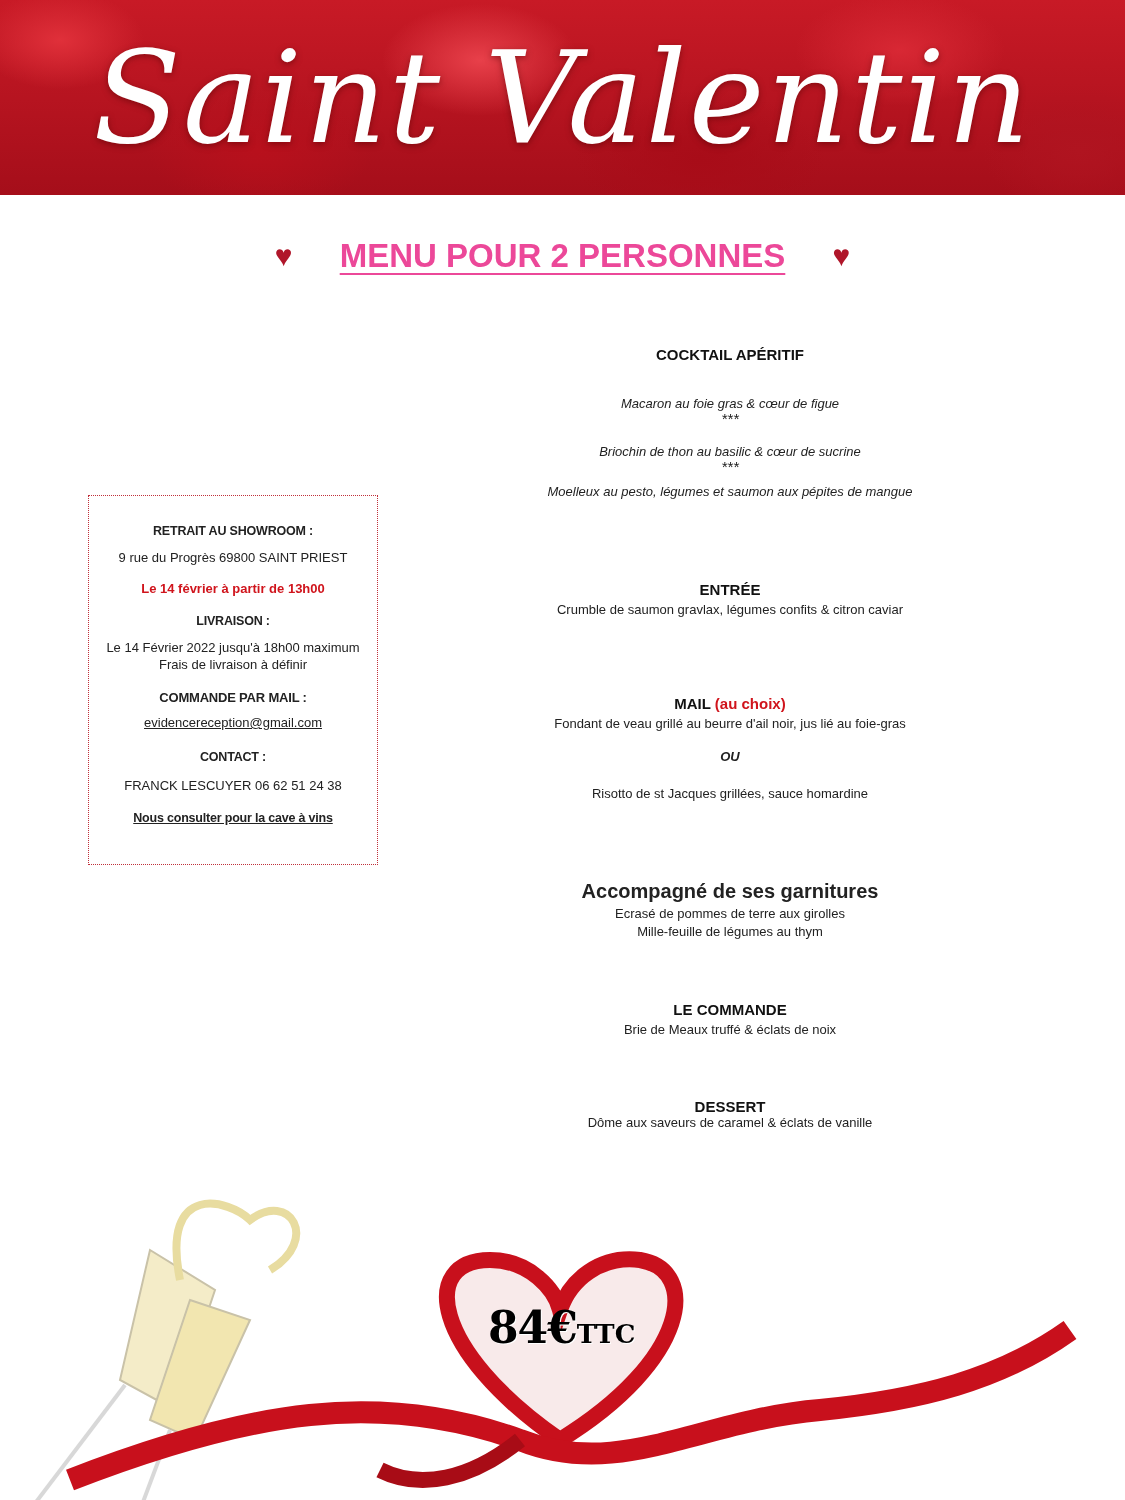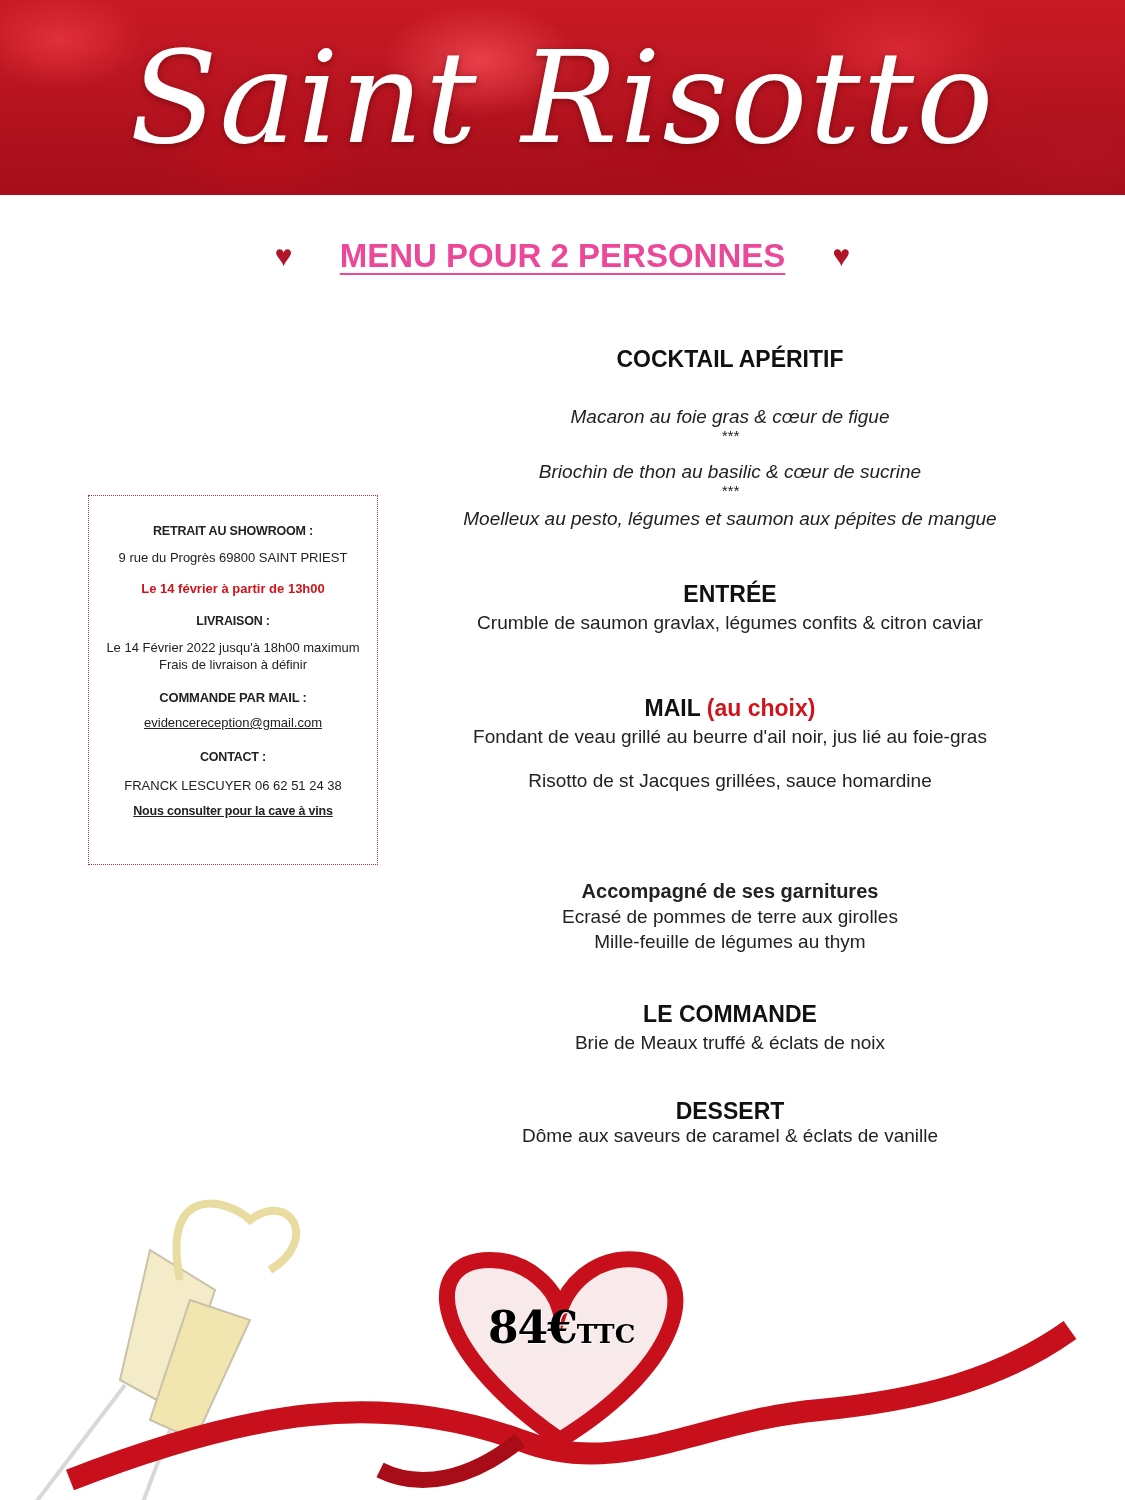--- a/index.html
+++ b/index.html
@@ -18,54 +18,54 @@
     font-family:"DejaVu Serif", serif; font-style:italic; font-size:128px; color:#fff; letter-spacing:2px;
     text-shadow:0 2px 6px rgba(80,0,0,.5); }
   .heading-row { position:absolute; top:228px; left:0; width:1125px; display:flex; justify-content:center; align-items:center; gap:34px; }
   .heart { color:#b0162a; font-size:30px; line-height:1; width:44px; height:56px; display:flex; align-items:center; justify-content:center; }
   .menu-heading { font-size:33px; font-weight:bold; color:#ec4899; text-decoration:underline; text-underline-offset:6px; text-decoration-thickness:2px; }
   .info-box { position:absolute; left:88px; top:495px; width:290px; height:370px; border:1px dotted #c0303a; box-sizing:border-box; text-align:center; font-size:13px; color:#222; }
   .info-box .lbl { font-weight:bold; font-size:12.5px; letter-spacing:-.2px; }
   .info-box .red { color:#d0141c; font-weight:bold; }
   .info-box .u { text-decoration:underline; }
   .menu { position:absolute; left:430px; width:600px; text-align:center; }
-  .sec-title { font-size:23px; font-weight:bold; color:#111; }
-  .item { font-size:19px; color:#222; }
+  .sec-title { font-size:15px; font-weight:bold; color:#111; }
+  .item { font-size:13px; color:#222; }
   .italic { font-style:italic; }
   .red-text { color:#d0141c; }
   .stars { font-size:15px; font-style:italic; line-height:16px; }
   .footer-art { position:absolute; left:0; top:1180px; width:1125px; height:320px; }
   .price { position:absolute; left:488px; top:1302px; font-family:"DejaVu Serif", serif; font-weight:bold; font-size:44px; color:#000; letter-spacing:-1px; text-shadow:1px 1px 0 #fff; }
   .price small { font-size:26px; letter-spacing:0; }
 </style>
 </head>
 <body>
 
 <div class="banner">
-  <div class="banner-title">Saint Risotto</div>
+  <div class="banner-title">Saint Valentin</div>
 </div>
 
 <div class="heading-row">
   <span class="heart">♥</span>
   <span class="menu-heading">MENU POUR 2 PERSONNES</span>
   <span class="heart">♥</span>
 </div>
 
 <div class="info-box">
   <div class="lbl" style="margin-top:28px">RETRAIT AU SHOWROOM  :</div>
   <div style="margin-top:12px">9 rue du Progrès 69800 SAINT PRIEST</div>
   <div class="red" style="margin-top:16px">Le 14 février à partir de 13h00</div>
   <div class="lbl" style="margin-top:18px">LIVRAISON :</div>
   <div style="margin-top:12px">Le 14 Février 2022 jusqu'à 18h00 maximum</div>
   <div style="margin-top:2px">Frais de livraison à définir</div>
   <div class="lbl" style="margin-top:18px; font-size:13px">COMMANDE PAR MAIL  :</div>
   <div class="u" style="margin-top:10px">evidencereception@gmail.com</div>
   <div class="lbl" style="margin-top:20px">CONTACT :</div>
   <div style="margin-top:14px">FRANCK  LESCUYER   06 62 51 24 38</div>
-  <div class="lbl u" style="margin-top:11px">Nous consulter pour la cave à vins</div>
+  <div class="lbl u" style="margin-top:18px">Nous consulter pour la cave à vins</div>
 </div>
 
 <div class="menu" style="top:346px">
   <div class="sec-title">COCKTAIL APÉRITIF</div>
   <div class="item italic" style="margin-top:33px">Macaron au foie gras &amp; cœur de figue</div>
   <div class="stars">***</div>
   <div class="item italic" style="margin-top:17px">Briochin de thon au basilic &amp; cœur de sucrine</div>
   <div class="stars">***</div>
   <div class="item italic" style="margin-top:9px">Moelleux au pesto, légumes et saumon aux pépites de mangue</div>
 </div>
@@ -74,20 +74,21 @@
   <div class="sec-title">ENTRÉE</div>
   <div class="item" style="margin-top:4px">Crumble de saumon gravlax, légumes confits &amp; citron caviar</div>
 </div>
 
 <div class="menu" style="top:695px">
   <div class="sec-title">
     <span>MAIL</span>
     <span class="red-text">(au choix)</span>
   </div>
   <div class="item" style="margin-top:4px">Fondant de veau grillé au beurre d'ail noir, jus lié au foie-gras</div>
+  <div class="item italic" style="margin-top:18px; font-weight:bold">OU</div>
   <div class="item" style="margin-top:22px">Risotto de st Jacques grillées, sauce homardine</div>
 </div>
 
 <div class="menu" style="top:880px">
   <div class="item" style="font-weight:bold; font-size:20px">Accompagné de ses garnitures</div>
   <div class="item" style="margin-top:3px">Ecrasé de pommes de terre aux girolles</div>
   <div class="item" style="margin-top:3px">Mille-feuille de légumes au thym</div>
 </div>
 
 <div class="menu" style="top:1001px">

